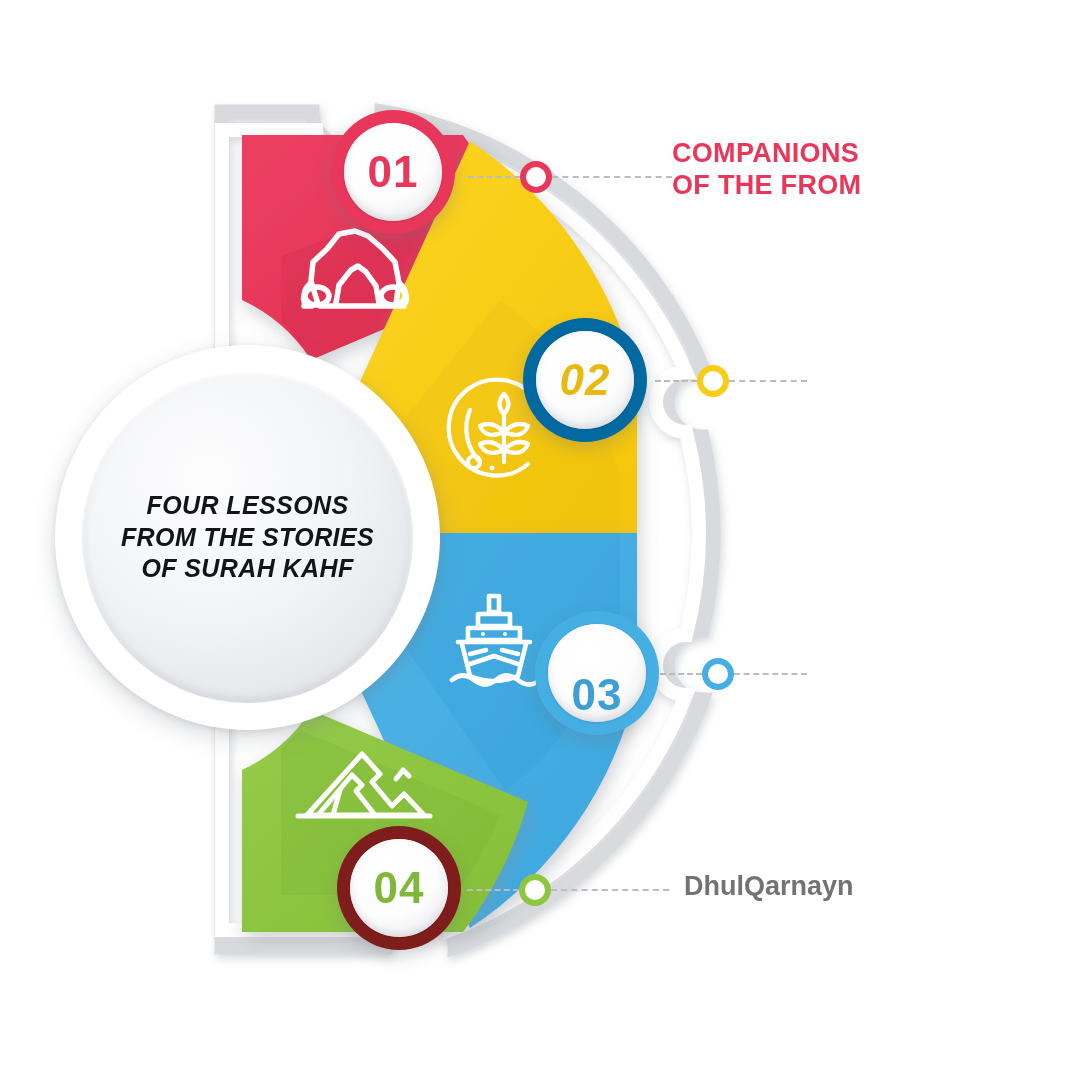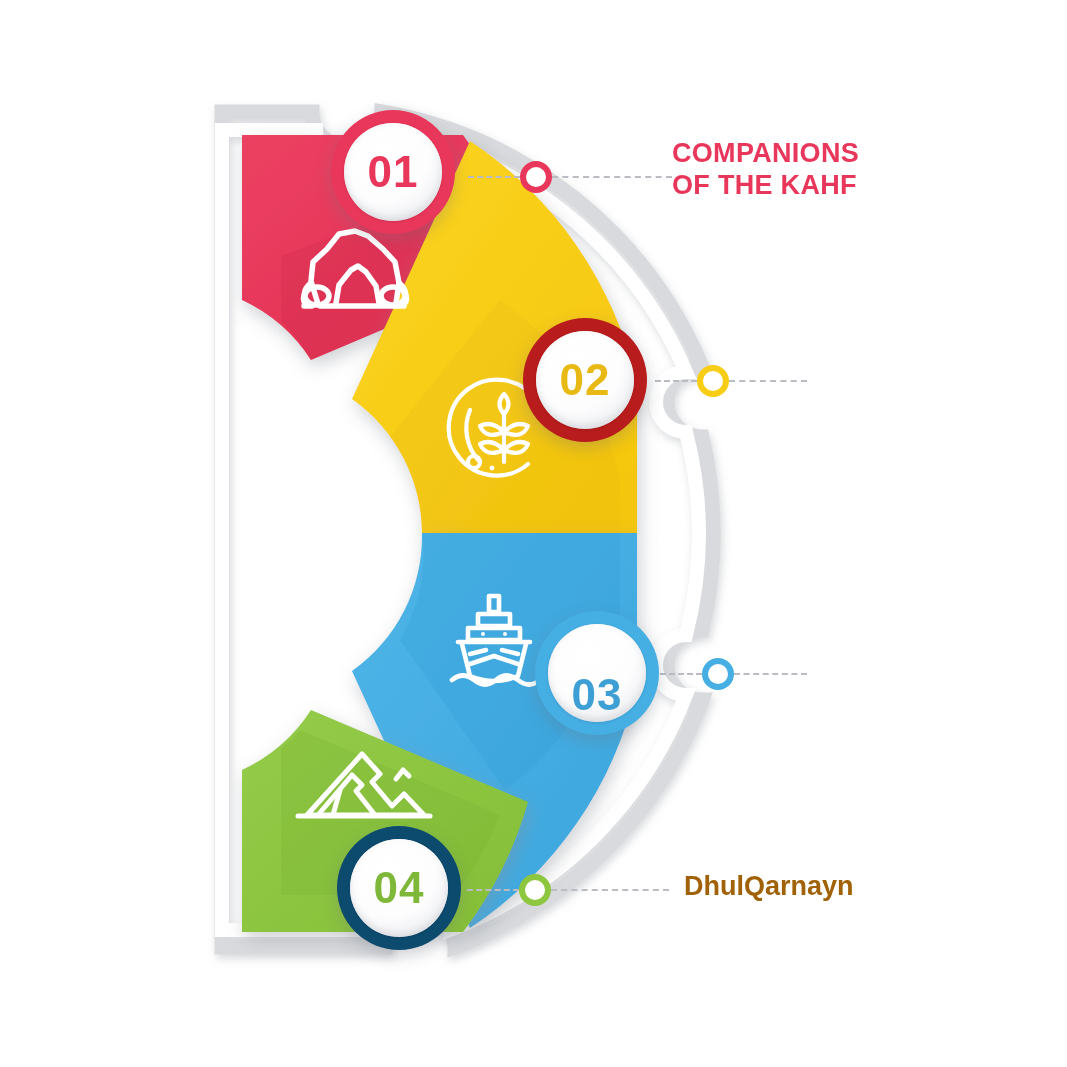--- a/index.html
+++ b/index.html
@@ -53,25 +53,25 @@
     background:radial-gradient(circle at 40% 32%, #ffffff 0%, #fdfdfe 52%, #edeef1 82%, #e0e2e6 100%);
     box-shadow:inset 0 -3px 7px rgba(150,155,165,.28), inset 0 2px 4px #fff,
                0 1px 3px rgba(0,0,0,.10);
   }
   .badge .num{
     position:relative;z-index:2;
     font-size:44px;font-weight:bold;letter-spacing:1px;
   }
   .badge.b1{left:331px;top:110px;background:#E8375A;}
   .badge.b1 .num{color:#E8375A;}
-  .badge.b2{left:523px;top:318px;background:#b91c1c;}
+  .badge.b2{left:523px;top:318px;background:#0369a1;font-style:italic;}
   .badge.b2 .num{color:#E9B913;}
   .badge.b3{left:535px;top:611px;background:#45AEE3;}
   .badge.b3 .num{color:#3D9FD4;margin-top:44px;}
-  .badge.b4{left:337px;top:826px;background:#0c4a6e;}
+  .badge.b4{left:337px;top:826px;background:#7f1d1d;}
   .badge.b4 .num{color:#7FB839;}
 
   
   .conn{position:absolute;z-index:35;display:flex;align-items:center;}
   .conn .seg{height:0;border-top:2px dashed #b9bcc2;}
   .conn .ring{
     width:32px;height:32px;border-radius:50%;
     box-sizing:border-box;border:6px solid #999;
     background:#fff;flex:0 0 auto;
   }
@@ -82,21 +82,21 @@
   .conn.c3{left:660px;top:658px;}
   .conn.c3 .ring{border-color:#45AEE3;}
   .conn.c4{left:467px;top:874px;}
   .conn.c4 .ring{border-color:#8DC63F;}
 
   
   .label{position:absolute;z-index:36;font-weight:bold;line-height:1.18;white-space:pre-line;}
   .label.l1{left:672px;top:138px;font-size:27px;letter-spacing:.3px;color:#E8375A;}
   .label.l2{left:816px;top:352px;font-size:27px;color:#D4A916;}
   .label.l3{left:811px;top:640px;font-size:27px;color:#2F8FC6;}
-  .label.l4{left:684px;top:871px;font-size:27px;color:#a16207;}
+  .label.l4{left:684px;top:871px;font-size:27px;color:#737373;}
 </style>
 </head>
 <body>
 
 <div id="stage">
 
   <svg class="layer" viewBox="0 0 1067 1067">
     <defs>
       <filter id="softshadow" x="-30%" y="-30%" width="160%" height="160%">
         <feDropShadow dx="3" dy="7" stdDeviation="9" flood-color="#8b9099" flood-opacity="0.42"></feDropShadow>
@@ -206,20 +206,27 @@
 
     <g fill="none" stroke="#ffffff" stroke-width="5" stroke-linecap="round" stroke-linejoin="round">
       <path d="M307 815 L 362 754 L 380 774 L 372 782 L 392 806 L 404 794 L 424 815 Z"></path>
       <path d="M318 815 L 352 775 L 362 785 L 356 791 L 375 815"></path>
       <path d="M333 815 L 340 790"></path>
       <path d="M396 779 L 403 770 L 409 776"></path>
       <path d="M298 816 h132"></path>
     </g>
   </svg>
 
+  <div class="hub">
+    <div class="hub-inner">
+      <div class="hub-title">FOUR LESSONS
+FROM THE STORIES
+OF SURAH KAHF</div>
+    </div>
+  </div>
 
   <div class="badge b1">
     <div class="disc"></div>
     <span class="num">01</span>
   </div>
   <div class="badge b2">
     <div class="disc"></div>
     <span class="num">02</span>
   </div>
   <div class="badge b3">
@@ -246,16 +253,16 @@
     <div class="ring"></div>
     <div class="seg" style="width:73px"></div>
   </div>
   <div class="conn c4">
     <div class="seg" style="width:52px"></div>
     <div class="ring"></div>
     <div class="seg" style="width:118px"></div>
   </div>
 
   <div class="label l1">COMPANIONS
-OF THE KAHF</div>
+OF THE FROM</div>
   <div class="label l4">DhulQarnayn</div>
 
 </div>
 
 </body></html>

